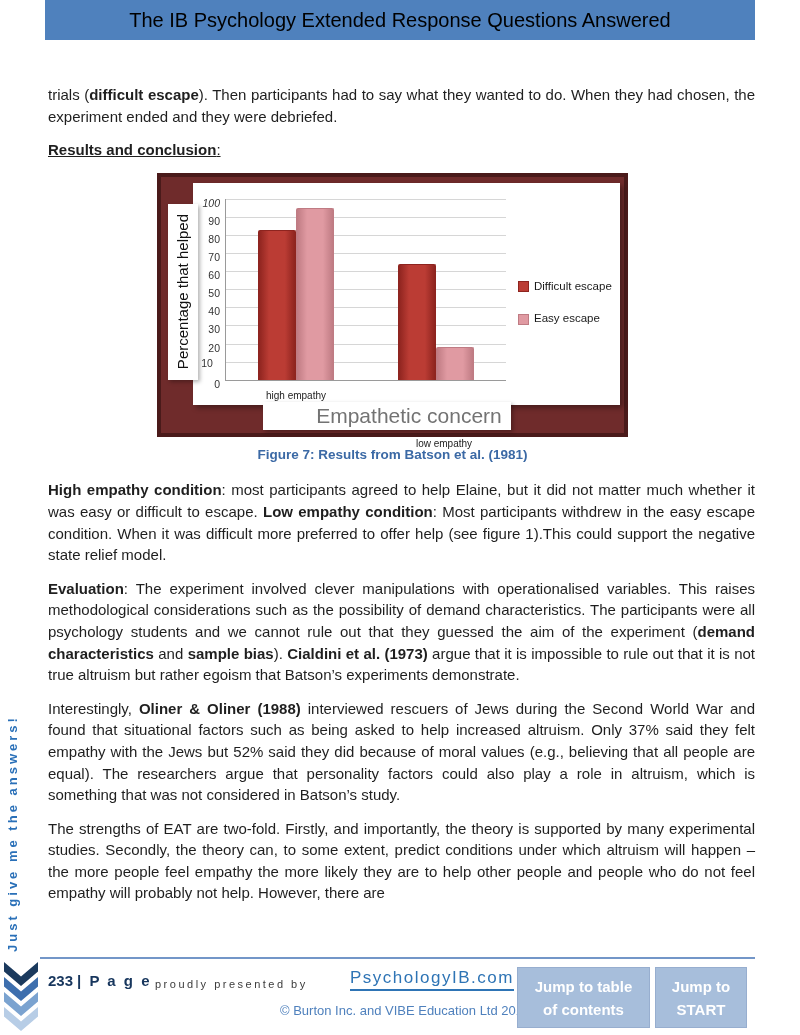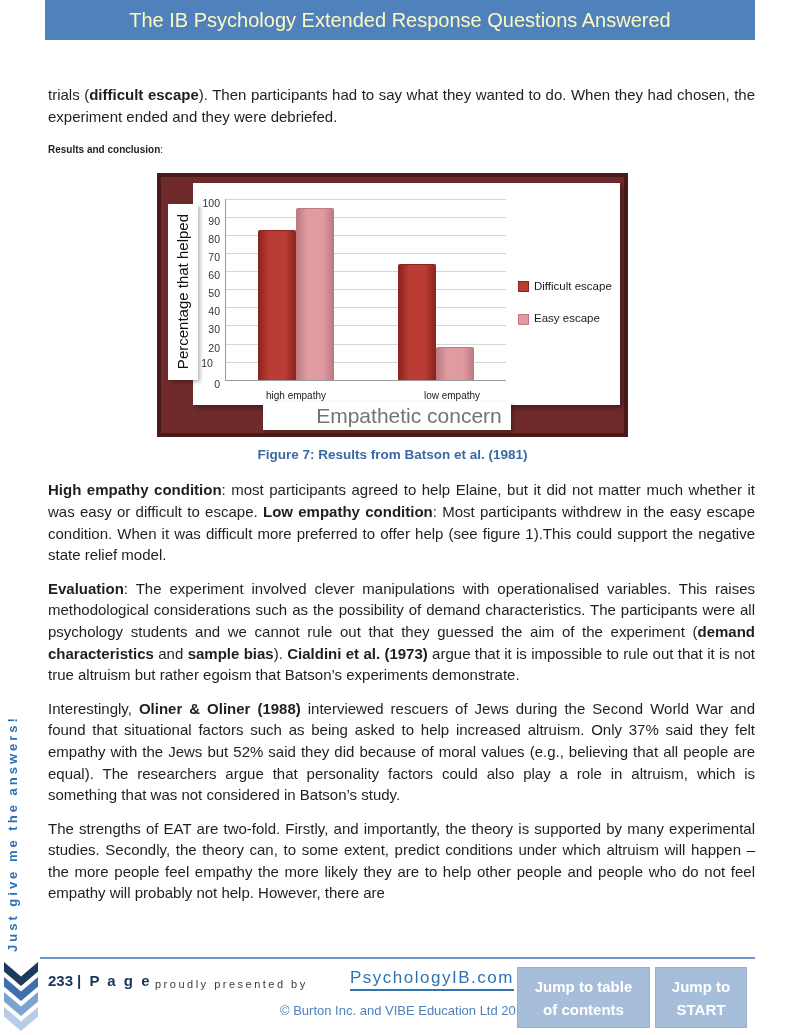--- a/index.html
+++ b/index.html
@@ -1,24 +1,24 @@
 <!DOCTYPE html>
 <html><head>
 <meta charset="utf-8">
 <style>
   html,body{margin:0;padding:0;background:#fff;}
   .page{position:relative;width:800px;height:1035px;background:#fff;overflow:hidden;
         font-family:"Liberation Sans",sans-serif;color:#1f1f1f;}
   
   .header-bar{position:absolute;left:45px;top:0;width:710px;height:40px;background:#4f81bd;
-              color:#fef9c3;font-size:20px;text-align:center;line-height:40px;}
+              color:#000000;font-size:20px;text-align:center;line-height:40px;}
   
   .content{position:absolute;left:48px;top:78px;width:707px;font-size:15px;line-height:21.6px;text-align:justify;}
   .content p{margin:6px 0 12px 0;}
-  .results-heading{margin:10px 0 8px 0;font-size:10px;}
+  .results-heading{margin:10px 0 8px 0;font-size:15px;text-decoration:underline;}
   
   .fig-frame{position:relative;width:471px;height:264px;margin:12px 0 0 109px;
              background:#6f2b2b;border:4px solid #4a1a1a;box-sizing:border-box;}
   .fig-panel{position:absolute;left:32px;top:6px;width:427px;height:222px;background:#fff;
              box-shadow:3px 3px 5px rgba(0,0,0,0.35);}
   .plot{position:absolute;left:32px;top:16px;width:280px;height:181px;
         border-left:1px solid #9a9a9a;border-bottom:1px solid #9a9a9a;}
   .gridline{position:absolute;left:0;width:280px;height:1px;background:#d6d6d6;}
   .ytick{position:absolute;left:-32px;width:26px;text-align:right;font-size:10.5px;color:#333;}
   .xtick{position:absolute;top:186px;width:140px;text-align:center;font-size:10px;color:#222;}
@@ -82,25 +82,25 @@
             <div class="ytick" style="top: 84.5px;">50</div>
             <div class="gridline" style="top: 72.4px;"></div>
             <div class="ytick" style="top: 66.4px;">60</div>
             <div class="gridline" style="top: 54.3px;"></div>
             <div class="ytick" style="top: 48.3px;">70</div>
             <div class="gridline" style="top: 36.2px;"></div>
             <div class="ytick" style="top: 30.2px;">80</div>
             <div class="gridline" style="top: 18.1px;"></div>
             <div class="ytick" style="top: 12.1px;">90</div>
             <div class="gridline" style="top: 0px;"></div>
-            <div class="ytick" style="top: -6px;">100</div>
+            <div class="ytick" style="top: -6px; font-style: italic;">100</div>
             <div class="xtick" style="left: 0px;">high empathy</div>
             <div class="bar" style="left: 32px; height: 150.23px; background: linear-gradient(90deg, rgb(142, 36, 31), rgb(187, 60, 52) 28%, rgb(187, 60, 52) 72%, rgb(142, 36, 31)); border-color: rgb(142, 36, 31);"></div>
             <div class="bar" style="left: 70px; height: 171.95px; background: linear-gradient(90deg, rgb(191, 123, 131), rgb(224, 154, 162) 28%, rgb(224, 154, 162) 72%, rgb(191, 123, 131)); border-color: rgb(191, 123, 131);"></div>
-            <div class="xtick" style="left: 156px;">low empathy</div>
+            <div class="xtick" style="left: 148px; margin-top: 48px;">low empathy</div>
             <div class="bar" style="left: 172px; height: 115.84px; background: linear-gradient(90deg, rgb(142, 36, 31), rgb(187, 60, 52) 28%, rgb(187, 60, 52) 72%, rgb(142, 36, 31)); border-color: rgb(142, 36, 31);"></div>
             <div class="bar" style="left: 210px; height: 32.58px; background: linear-gradient(90deg, rgb(191, 123, 131), rgb(224, 154, 162) 28%, rgb(224, 154, 162) 72%, rgb(191, 123, 131)); border-color: rgb(191, 123, 131);"></div>
           </div>
         <div class="legend" id="legend">
             <div class="legend-row">
               <span class="swatch" style="background: rgb(187, 60, 52); border-color: rgb(142, 36, 31);"></span>
               <span>Difficult escape</span>
             </div>
             <div class="legend-row">
               <span class="swatch" style="background: rgb(224, 154, 162); border-color: rgb(191, 123, 131);"></span>

